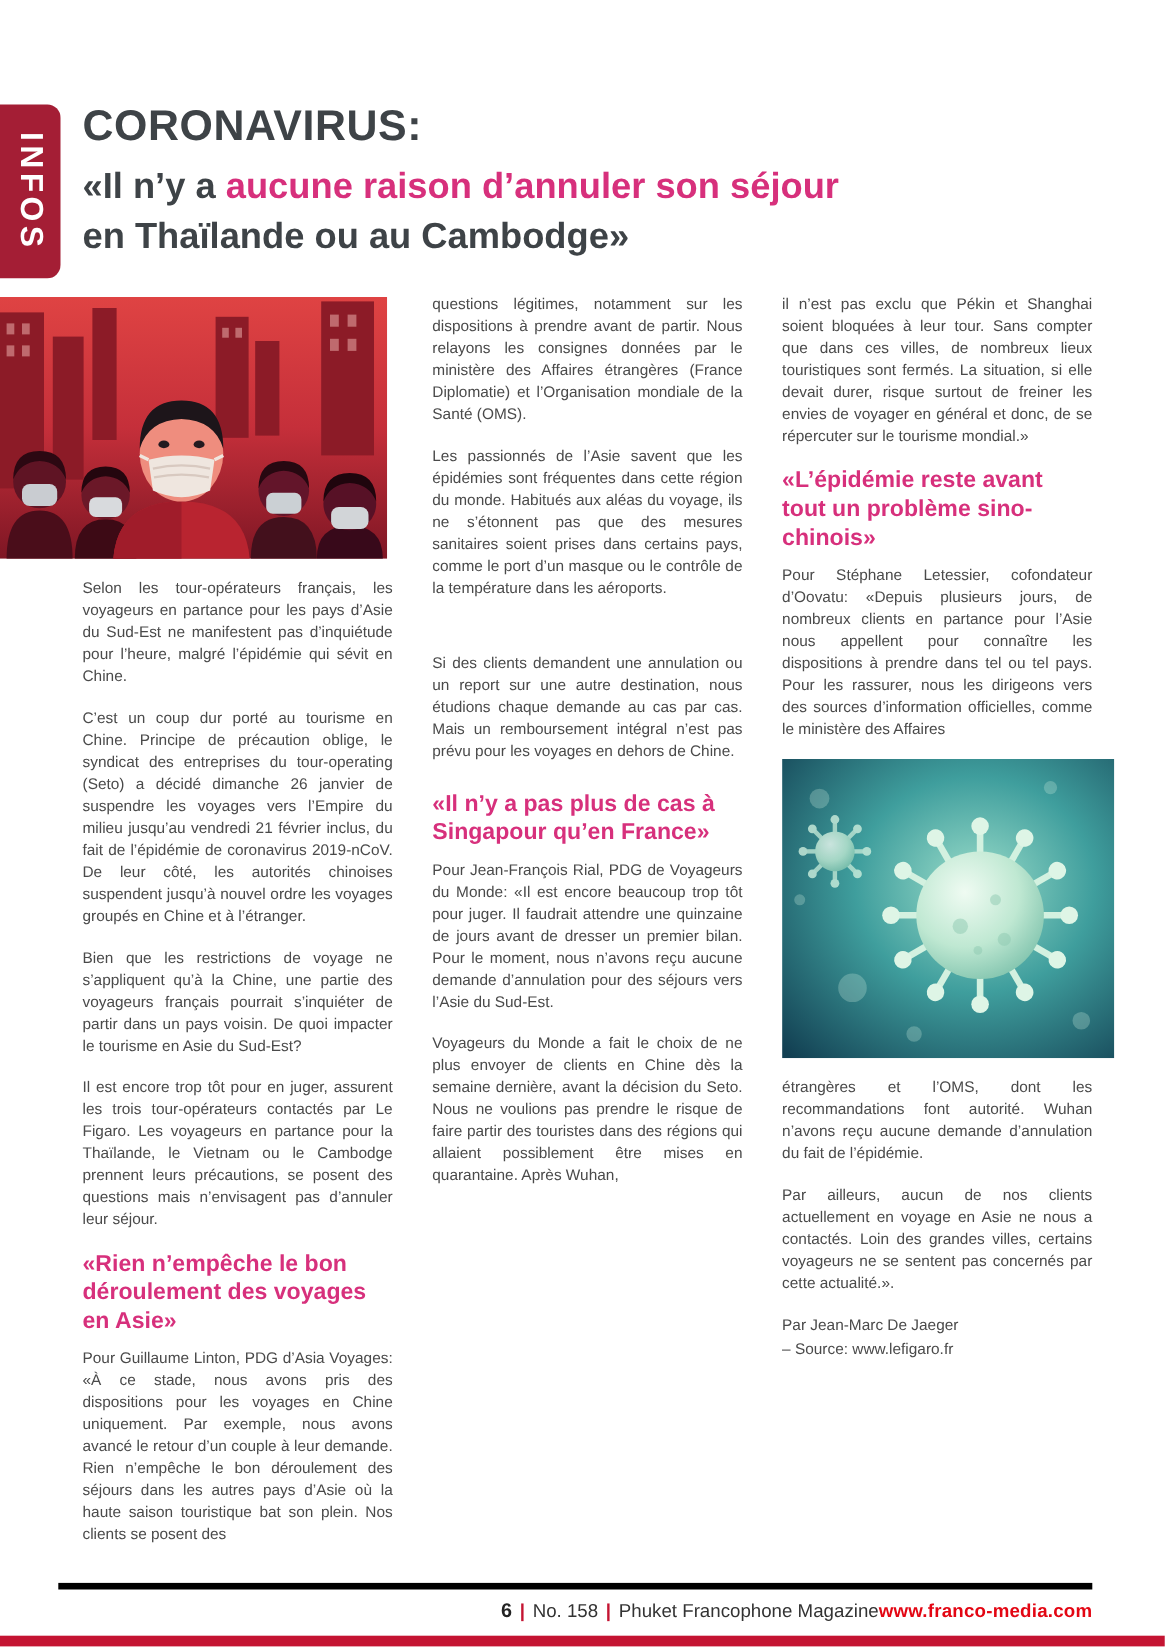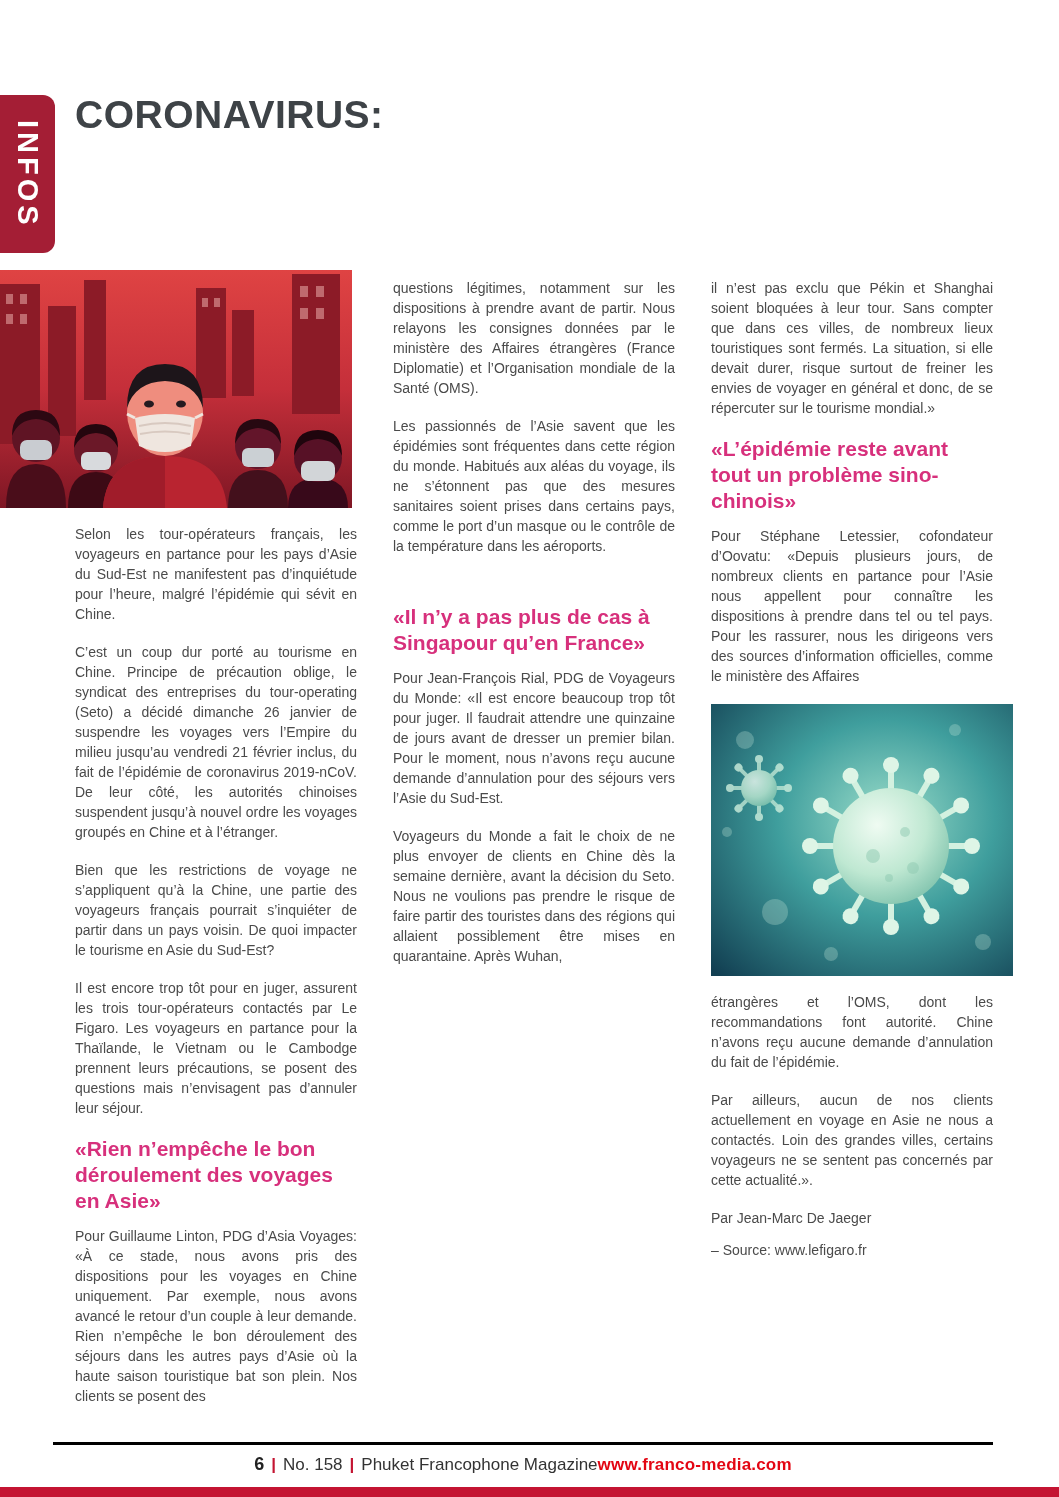--- a/index.html
+++ b/index.html
@@ -35,41 +35,41 @@
   .title .line { display:block; }
   .title .hl { color:var(--accent-pink,#d7307c); }
 
   
   .columns {
     position:absolute; left:75px; top:266px; width:918px;
     display:grid; grid-template-columns:282px 282px 282px; column-gap:36px;
   }
   .col p {
     font-size:14px; line-height:20px; color:var(--body-text,#4a4a4a);
-    text-align:justify; margin:12px 0 18px 0;
+    text-align:justify; margin:0 0 18px 0;
   }
   .col p.gap-xl { margin-bottom:48px; }
   .col p.gap-lg { margin-bottom:26px; }
   .subhead {
     font-size:21px; line-height:26px; font-weight:bold;
     color:var(--accent-pink,#d7307c); margin:6px 0 10px 0; text-align:left;
   }
   figure { display:block; }
   figure svg { display:block; }
   .illu { width:352px; height:238px; margin:4px 0 16px -75px; }
   .virus { width:302px; height:272px; margin:2px -22px 16px 0; }
   .byline { margin-top:6px; }
   .byline p { text-align:left; margin-bottom:2px; line-height:20px; }
   .byline .src { color:var(--body-text,#4a4a4a); }
 
   
   .footer {
     position:absolute; left:53px; right:66px; bottom:22px;
-    display:flex; justify-content:center; align-items:flex-end;
-    border-top:3px solid #000000; padding-top:9px;
+    display:flex; justify-content:flex-end; align-items:flex-end;
+    border-top:6px solid #000000; padding-top:9px;
   }
   .footer-left { font-size:17px; color:#333; }
   .footer-left .num { font-weight:bold; font-size:18px; color:#222; }
   .footer-left .sep { color:var(--bar-red,#c41432); font-weight:bold; margin:0 7px; }
   .footer-site {
     color:var(--link-red,#e30613); font-weight:bold; font-size:17px;
     letter-spacing:0.2px; cursor:pointer;
   }
   .bottom-bar {
     position:absolute; left:0; bottom:0; width:100%; height:10px;
@@ -80,20 +80,24 @@
 <body>
 
 <div class="page">
 
   <div class="infos-tab">
     <span>INFOS</span>
   </div>
 
   <header class="header">
     <h1 class="kicker">CORONAVIRUS:</h1>
+    <h2 class="title">
+      <span class="line"><span>«Il n’y a </span><span class="hl">aucune raison d’annuler son séjour</span></span>
+      <span class="line">en Thaïlande ou au Cambodge»</span>
+    </h2>
   </header>
 
   <main class="columns">
 
     <section class="col">
       <figure class="illu" aria-label="Illustration de voyageurs portant des masques dans une ville">
         <svg width="352" height="238" viewBox="0 0 352 238" xmlns="http://www.w3.org/2000/svg">
           <defs>
             <linearGradient id="sky" x1="0" y1="0" x2="0" y2="1">
               <stop offset="0" stop-color="#df4343"></stop>
@@ -165,20 +169,21 @@
       <p>C’est un coup dur porté au tourisme en Chine. Principe de précaution oblige, le syndicat des entreprises du tour-operating (Seto) a décidé dimanche 26 janvier de suspendre les voyages vers l’Empire du milieu jusqu’au vendredi 21 février inclus, du fait de l’épidémie de coronavirus 2019-nCoV. De leur côté, les autorités chinoises suspendent jusqu’à nouvel ordre les voyages groupés en Chine et à l’étranger.</p>
       <p>Bien que les restrictions de voyage ne s’appliquent qu’à la Chine, une partie des voyageurs français pourrait s’inquiéter de partir dans un pays voisin. De quoi impacter le tourisme en Asie du Sud-Est?</p>
       <p>Il est encore trop tôt pour en juger, assurent les trois tour-opérateurs contactés par Le Figaro. Les voyageurs en partance pour la Thaïlande, le Vietnam ou le Cambodge prennent leurs précautions, se posent des questions mais n’envisagent pas d’annuler leur séjour.</p>
       <h3 class="subhead">«Rien n’empêche le bon déroulement des voyages en Asie»</h3>
       <p>Pour Guillaume Linton, PDG d’Asia Voyages: «À ce stade, nous avons pris des dispositions pour les voyages en Chine uniquement. Par exemple, nous avons avancé le retour d’un couple à leur demande. Rien n’empêche le bon déroulement des séjours dans les autres pays d’Asie où la haute saison touristique bat son plein. Nos clients se posent des</p>
     </section>
 
     <section class="col">
       <p>questions légitimes, notamment sur les dispositions à prendre avant de partir. Nous relayons les consignes données par le ministère des Affaires étrangères (France Diplomatie) et l’Organisation mondiale de la Santé (OMS).</p>
       <p class="gap-xl">Les passionnés de l’Asie savent que les épidémies sont fréquentes dans cette région du monde. Habitués aux aléas du voyage, ils ne s’étonnent pas que des mesures sanitaires soient prises dans certains pays, comme le port d’un masque ou le contrôle de la température dans les aéroports.</p>
+      <p class="gap-lg">Si des clients demandent une annulation ou un report sur une autre destination, nous étudions chaque demande au cas par cas. Mais un remboursement intégral n’est pas prévu pour les voyages en dehors de Chine.</p>
       <h3 class="subhead">«Il n’y a pas plus de cas à Singapour qu’en France»</h3>
       <p>Pour Jean-François Rial, PDG de Voyageurs du Monde: «Il est encore beaucoup trop tôt pour juger. Il faudrait attendre une quinzaine de jours avant de dresser un premier bilan. Pour le moment, nous n’avons reçu aucune demande d’annulation pour des séjours vers l’Asie du Sud-Est.</p>
       <p>Voyageurs du Monde a fait le choix de ne plus envoyer de clients en Chine dès la semaine dernière, avant la décision du Seto. Nous ne voulions pas prendre le risque de faire partir des touristes dans des régions qui allaient possiblement être mises en quarantaine. Après Wuhan,</p>
     </section>
 
     <section class="col">
       <p>il n’est pas exclu que Pékin et Shanghai soient bloquées à leur tour. Sans compter que dans ces villes, de nombreux lieux touristiques sont fermés. La situation, si elle devait durer, risque surtout de freiner les envies de voyager en général et donc, de se répercuter sur le tourisme mondial.»</p>
       <h3 class="subhead">«L’épidémie reste avant tout un problème sino-chinois»</h3>
       <p>Pour Stéphane Letessier, cofondateur d’Oovatu: «Depuis plusieurs jours, de nombreux clients en partance pour l’Asie nous appellent pour connaître les dispositions à prendre dans tel ou tel pays. Pour les rassurer, nous les dirigeons vers des sources d’information officielles, comme le ministère des Affaires</p>
       <figure class="virus" aria-label="Photo au microscope d’un coronavirus sur fond turquoise">
@@ -295,21 +300,21 @@
             <circle r="58" fill="url(#ball)"></circle>
             <g fill="#8fcab2" opacity="0.5">
               <circle cx="-18" cy="10" r="7"></circle>
                 <circle cx="14" cy="-14" r="5"></circle>
               <circle cx="22" cy="22" r="6"></circle>
                 <circle cx="-2" cy="32" r="4"></circle>
             </g>
           </g>
         </svg>
       </figure>
-      <p>étrangères et l’OMS, dont les recommandations font autorité. Chine n’avons reçu aucune demande d’annulation du fait de l’épidémie.</p>
+      <p>étrangères et l’OMS, dont les recommandations font autorité. Wuhan n’avons reçu aucune demande d’annulation du fait de l’épidémie.</p>
       <p>Par ailleurs, aucun de nos clients actuellement en voyage en Asie ne nous a contactés. Loin des grandes villes, certains voyageurs ne se sentent pas concernés par cette actualité.».</p>
       <div class="byline">
         <p>Par Jean-Marc De Jaeger</p>
         <p class="src">– Source: www.lefigaro.fr</p>
       </div>
     </section>
 
   </main>
 
   <footer class="footer">

